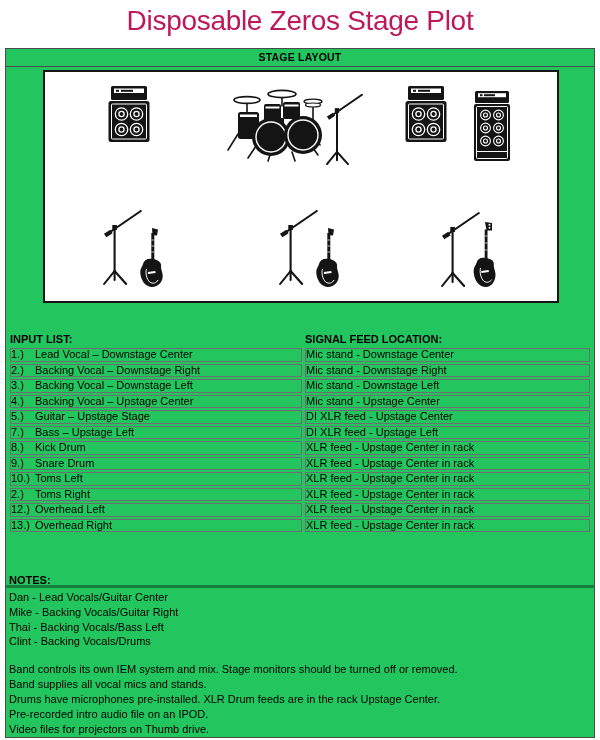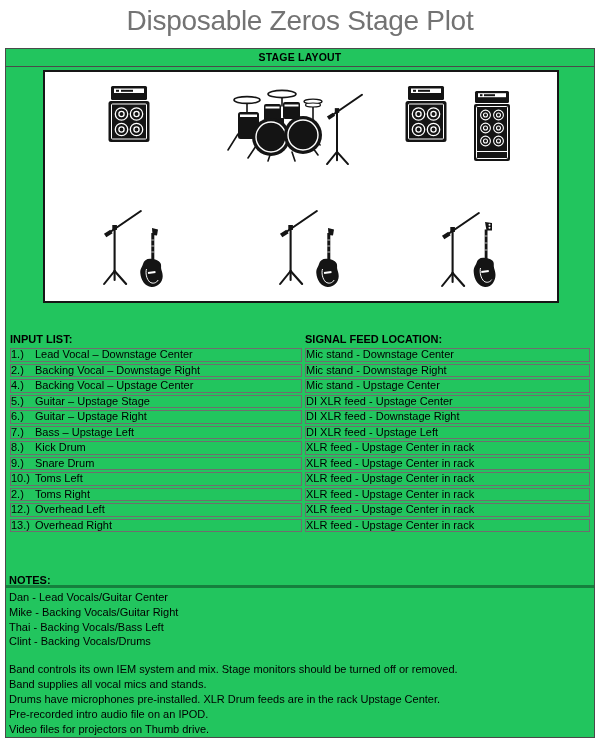--- a/index.html
+++ b/index.html
@@ -3,21 +3,21 @@
 <meta charset="utf-8">
 <style>
   * { margin:0; padding:0; box-sizing:border-box; }
   html,body { background:#ffffff; }
   body {
     width:600px; height:740px; position:relative; overflow:hidden;
     font-family:"Liberation Sans", sans-serif; color:#000;
   }
   .title {
     text-align:center; font-size:28px; font-weight:400;
-    letter-spacing:-0.3px; padding-top:5px; color:#737373;
+    letter-spacing:-0.3px; padding-top:5px; color:#be185d;
   }
   .doc-box {
     position:absolute; left:5px; top:48px; width:590px; height:690px;
     border:1px solid #4a4a4a; background:#22c55e;
   }
   .stage-header {
     height:18px; line-height:17px; border-bottom:1px solid #4a4a4a;
     text-align:center; font-weight:bold; font-size:10.5px; letter-spacing:0.2px;
   }
   .stage-area {
@@ -260,30 +260,30 @@
     <tbody>
         <tr>
           <td class="cell-left"><span class="rownum">1.)</span><span>Lead Vocal – Downstage Center</span></td>
           <td class="cell-right">Mic stand - Downstage Center</td>
         </tr>
         <tr>
           <td class="cell-left"><span class="rownum">2.)</span><span>Backing Vocal – Downstage Right</span></td>
           <td class="cell-right">Mic stand - Downstage Right</td>
         </tr>
         <tr>
+          <td class="cell-left"><span class="rownum">3.)</span><span>Backing Vocal – Downstage Left</span></td>
+          <td class="cell-right">Mic stand - Downstage Left</td>
+        </tr>
+        <tr>
           <td class="cell-left"><span class="rownum">4.)</span><span>Backing Vocal – Upstage Center</span></td>
           <td class="cell-right">Mic stand - Upstage Center</td>
         </tr>
         <tr>
           <td class="cell-left"><span class="rownum">5.)</span><span>Guitar – Upstage Stage</span></td>
           <td class="cell-right">DI XLR feed - Upstage Center</td>
-        </tr>
-        <tr>
-          <td class="cell-left"><span class="rownum">6.)</span><span>Guitar – Upstage Right</span></td>
-          <td class="cell-right">DI XLR feed - Downstage Right</td>
         </tr>
         <tr>
           <td class="cell-left"><span class="rownum">7.)</span><span>Bass – Upstage Left</span></td>
           <td class="cell-right">DI XLR feed - Upstage Left</td>
         </tr>
         <tr>
           <td class="cell-left"><span class="rownum">8.)</span><span>Kick Drum</span></td>
           <td class="cell-right">XLR feed - Upstage Center in rack</td>
         </tr>
         <tr>

